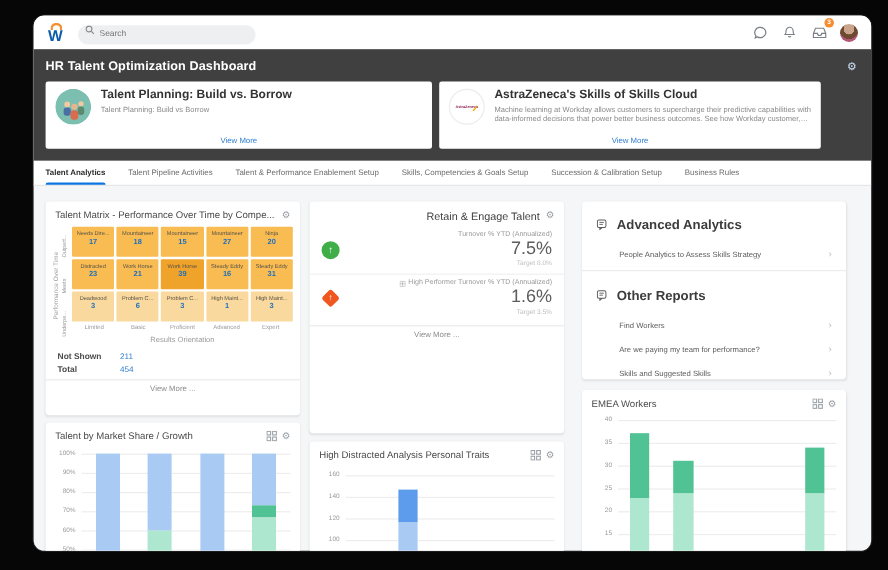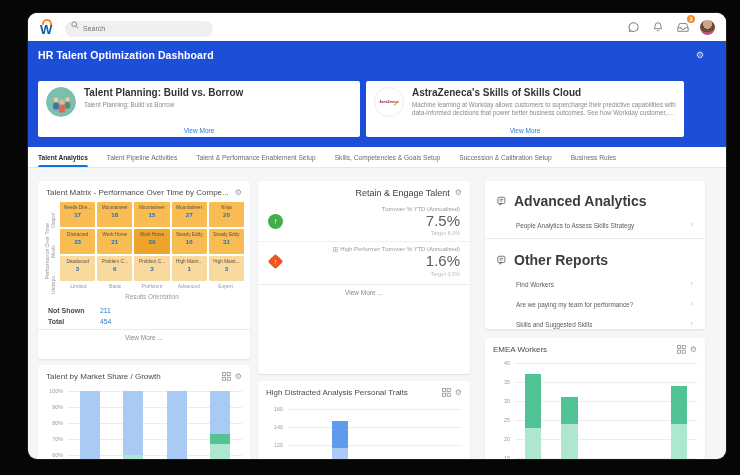--- a/index.html
+++ b/index.html
@@ -20,25 +20,25 @@
   .search-wrap { position:relative; }
   .search-wrap svg { position:absolute; left:6px; top:4px; }
   .topbar .spacer { flex:1; }
   .tb-icon { width:16px; height:16px; display:flex; align-items:center; justify-content:center; position:relative; }
   .badge { position:absolute; top:-4px; right:-4px; min-width:8px; height:8px; border-radius:5px;
     background:#F68D2E; color:#fff; font-size:5.5px; line-height:8px; text-align:center; padding:0 1px; font-weight:bold; }
   .avatar { width:15px; height:15px; border-radius:50%;
     background:radial-gradient(circle at 50% 28%, #caa58b 0 34%, #6e4a33 35% 62%, #b2557a 63%); }
 
   
-  .blue { background:#1d4ed8; padding:6px 22px 10px 10px; }
+  .blue { background:#404040; padding:6px 12px 10px 10px; }
   .blue-titlerow { display:flex; align-items:center; padding:2px 0 4px 0; }
   .blue-title { color:#fff; font-size:10.5px; font-weight:bold; letter-spacing:.1px; }
   .blue-gear { margin-left:auto; color:#cfe2f7; font-size:9px; cursor:pointer; }
-  .banners { display:flex; gap:6px; margin-top:16px; }
+  .banners { display:flex; gap:6px; margin-top:3px; }
   .banner { background:#fff; border-radius:2px; height:56px; padding:6px 8px 2px 8px;
     display:flex; gap:8px; position:relative; }
   .banner.b1 { flex:0 0 322px; } .banner.b2 { flex:0 0 318px; }
   .thumb { width:30px; height:30px; border-radius:50%; flex:0 0 auto; overflow:hidden; }
   .bn-title { font-size:10px; font-weight:bold; color:#333; line-height:1.15; }
   .bn-sub { font-size:6.3px; color:#8a8a8a; margin-top:2px; line-height:1.3;
     display:-webkit-box; -webkit-line-clamp:2; -webkit-box-orient:vertical; overflow:hidden; }
   .bn-link { position:absolute; left:0; right:0; bottom:3px; text-align:center;
     font-size:6.5px; color:#2D7DD2; cursor:pointer; }
 
@@ -103,21 +103,21 @@
   .kpi-diamond span { position:absolute; inset:0; transform:rotate(-45deg); color:#fff;
     font-size:7px; text-align:center; line-height:11px; font-weight:bold; }
   .kpi-right { flex:1; text-align:right; }
   .kpi-label { font-size:5.9px; color:#9a9a9a; display:flex; justify-content:flex-end; align-items:center; gap:2px; }
   .kpi-value { font-size:15px; color:#5c5c5c; line-height:1.1; margin-top:1px; }
   .kpi-target { font-size:5.5px; color:#bdbdbd; margin-top:1px; }
   #retain-title { font-size:9px; color:#3f3f3f;text-align:right; }
 
   
   .sec-head { display:flex; align-items:center; gap:7px; padding:9px 12px 5px 12px; }
-  .sec-head .tt { font-size:14px; font-weight:bold; color:#3c3c3c; }
+  .sec-head .tt { font-size:11px; font-weight:bold; color:#3c3c3c; }
   .panel-item { display:flex; align-items:center; padding:6px 12px 6px 31px; cursor:pointer; }
   .panel-item .lb { font-size:6.4px; color:#5c5c5c; flex:1; }
   .panel-item .ch { font-size:8px; color:#c0c0c0; line-height:1; }
   .sec-divider { height:1px; background:#ececec; margin:3px 0; }
 
   
   .plot { position:absolute; left:2px; right:6px; }
   #plot-market { top:26px; height:80px; }
   #plot-highperf { top:28px; height:54px; }
   #plot-emea { top:25px; height:95px; }

